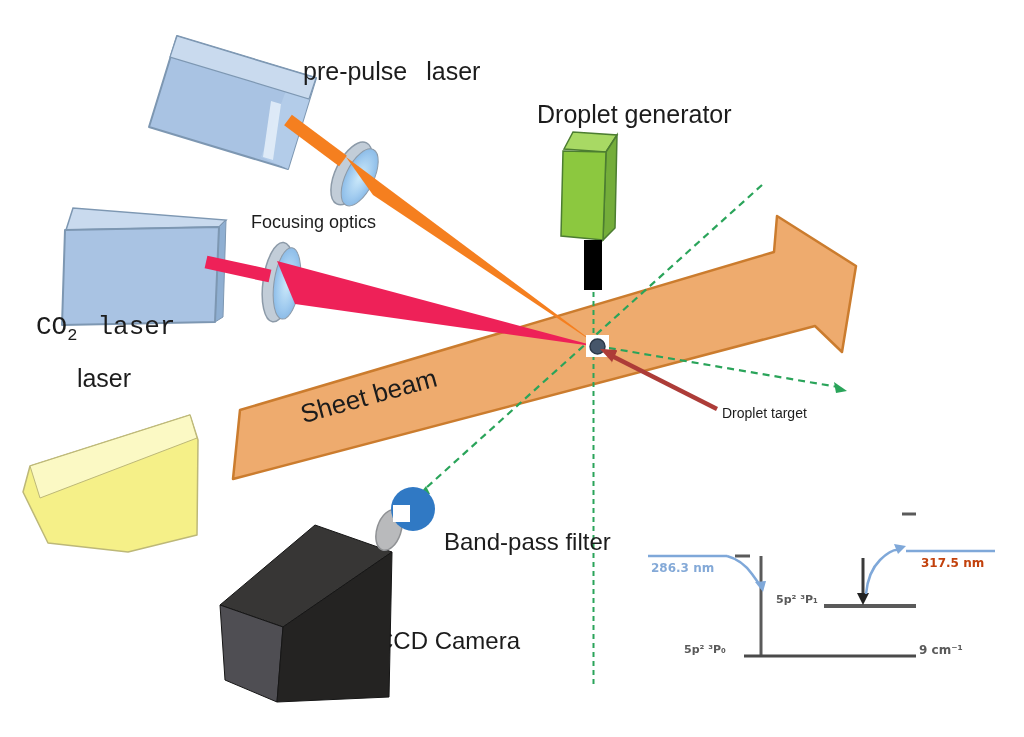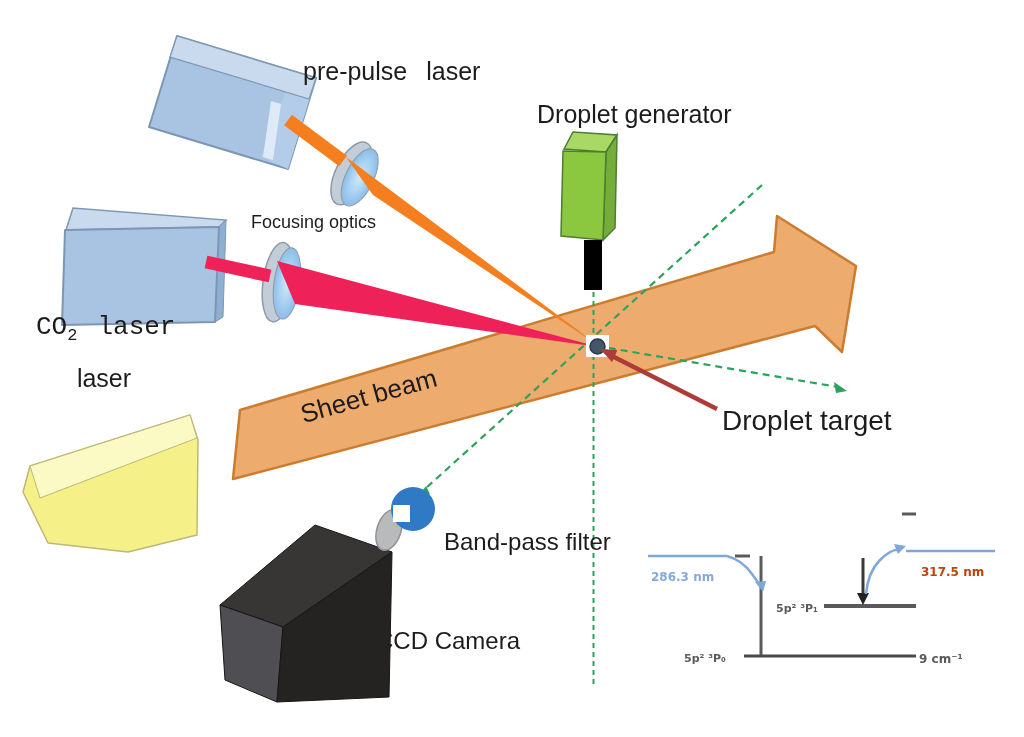--- a/index.html
+++ b/index.html
@@ -12,23 +12,23 @@
   #lbl-prepulse{left:303px;top:57px;word-spacing:12px;}
   #lbl-dropgen{left:537px;top:100px;}
   #lbl-focusing{left:251px;top:212px;word-spacing:0px;}
   #lbl-co2{left:36px;top:312px;font-size:26px;font-family:Liberation Mono, monospace;}
   #lbl-co2 sub{font-size:17px;}
   #lbl-co2 .co2-rest{margin-left:20px;}
   #lbl-lif{left:14px;top:362px;width:180px;text-align:center;font-size:25px;line-height:32px;}
   #lbl-sheet{left:297px;top:400px;font-size:26px;transform:rotate(-15.5deg);transform-origin:left top;}
   #lbl-bandpass{left:444px;top:528px;font-size:24px;}
   #lbl-ccd{left:376px;top:627px;font-size:24px;z-index:1;}
-  #lbl-droptarget{left:722px;top:405px;font-size:28px;text-align:center;}
+  #lbl-droptarget{left:722px;top:405px;font-size:14px;text-align:center;}
   
-  .gro{position:absolute;z-index:3;font-family:"DejaVu Sans","Liberation Sans",sans-serif;margin-top:9px;}
+  .gro{position:absolute;z-index:3;font-family:"DejaVu Sans","Liberation Sans",sans-serif;}
   #gro-abs{left:651px;top:561px;font-size:12px;color:#6f9bd1;font-weight:bold;opacity:.85;}
   #gro-emi{left:921px;top:556px;font-size:12px;color:#c2410c;font-weight:bold;}
   #gro-mid{left:776px;top:593px;font-size:11px;color:#5a5a5a;font-weight:bold;}
   #gro-gnd{left:684px;top:643px;font-size:11px;color:#5a5a5a;font-weight:bold;}
   #gro-zero{left:919px;top:643px;font-size:12px;color:#5a5a5a;font-weight:bold;}
   #gro-cap{left:709px;top:695px;font-size:13.5px;color:#4a4a4a;font-weight:bold;}
 </style>
 </head>
 <body>
 

